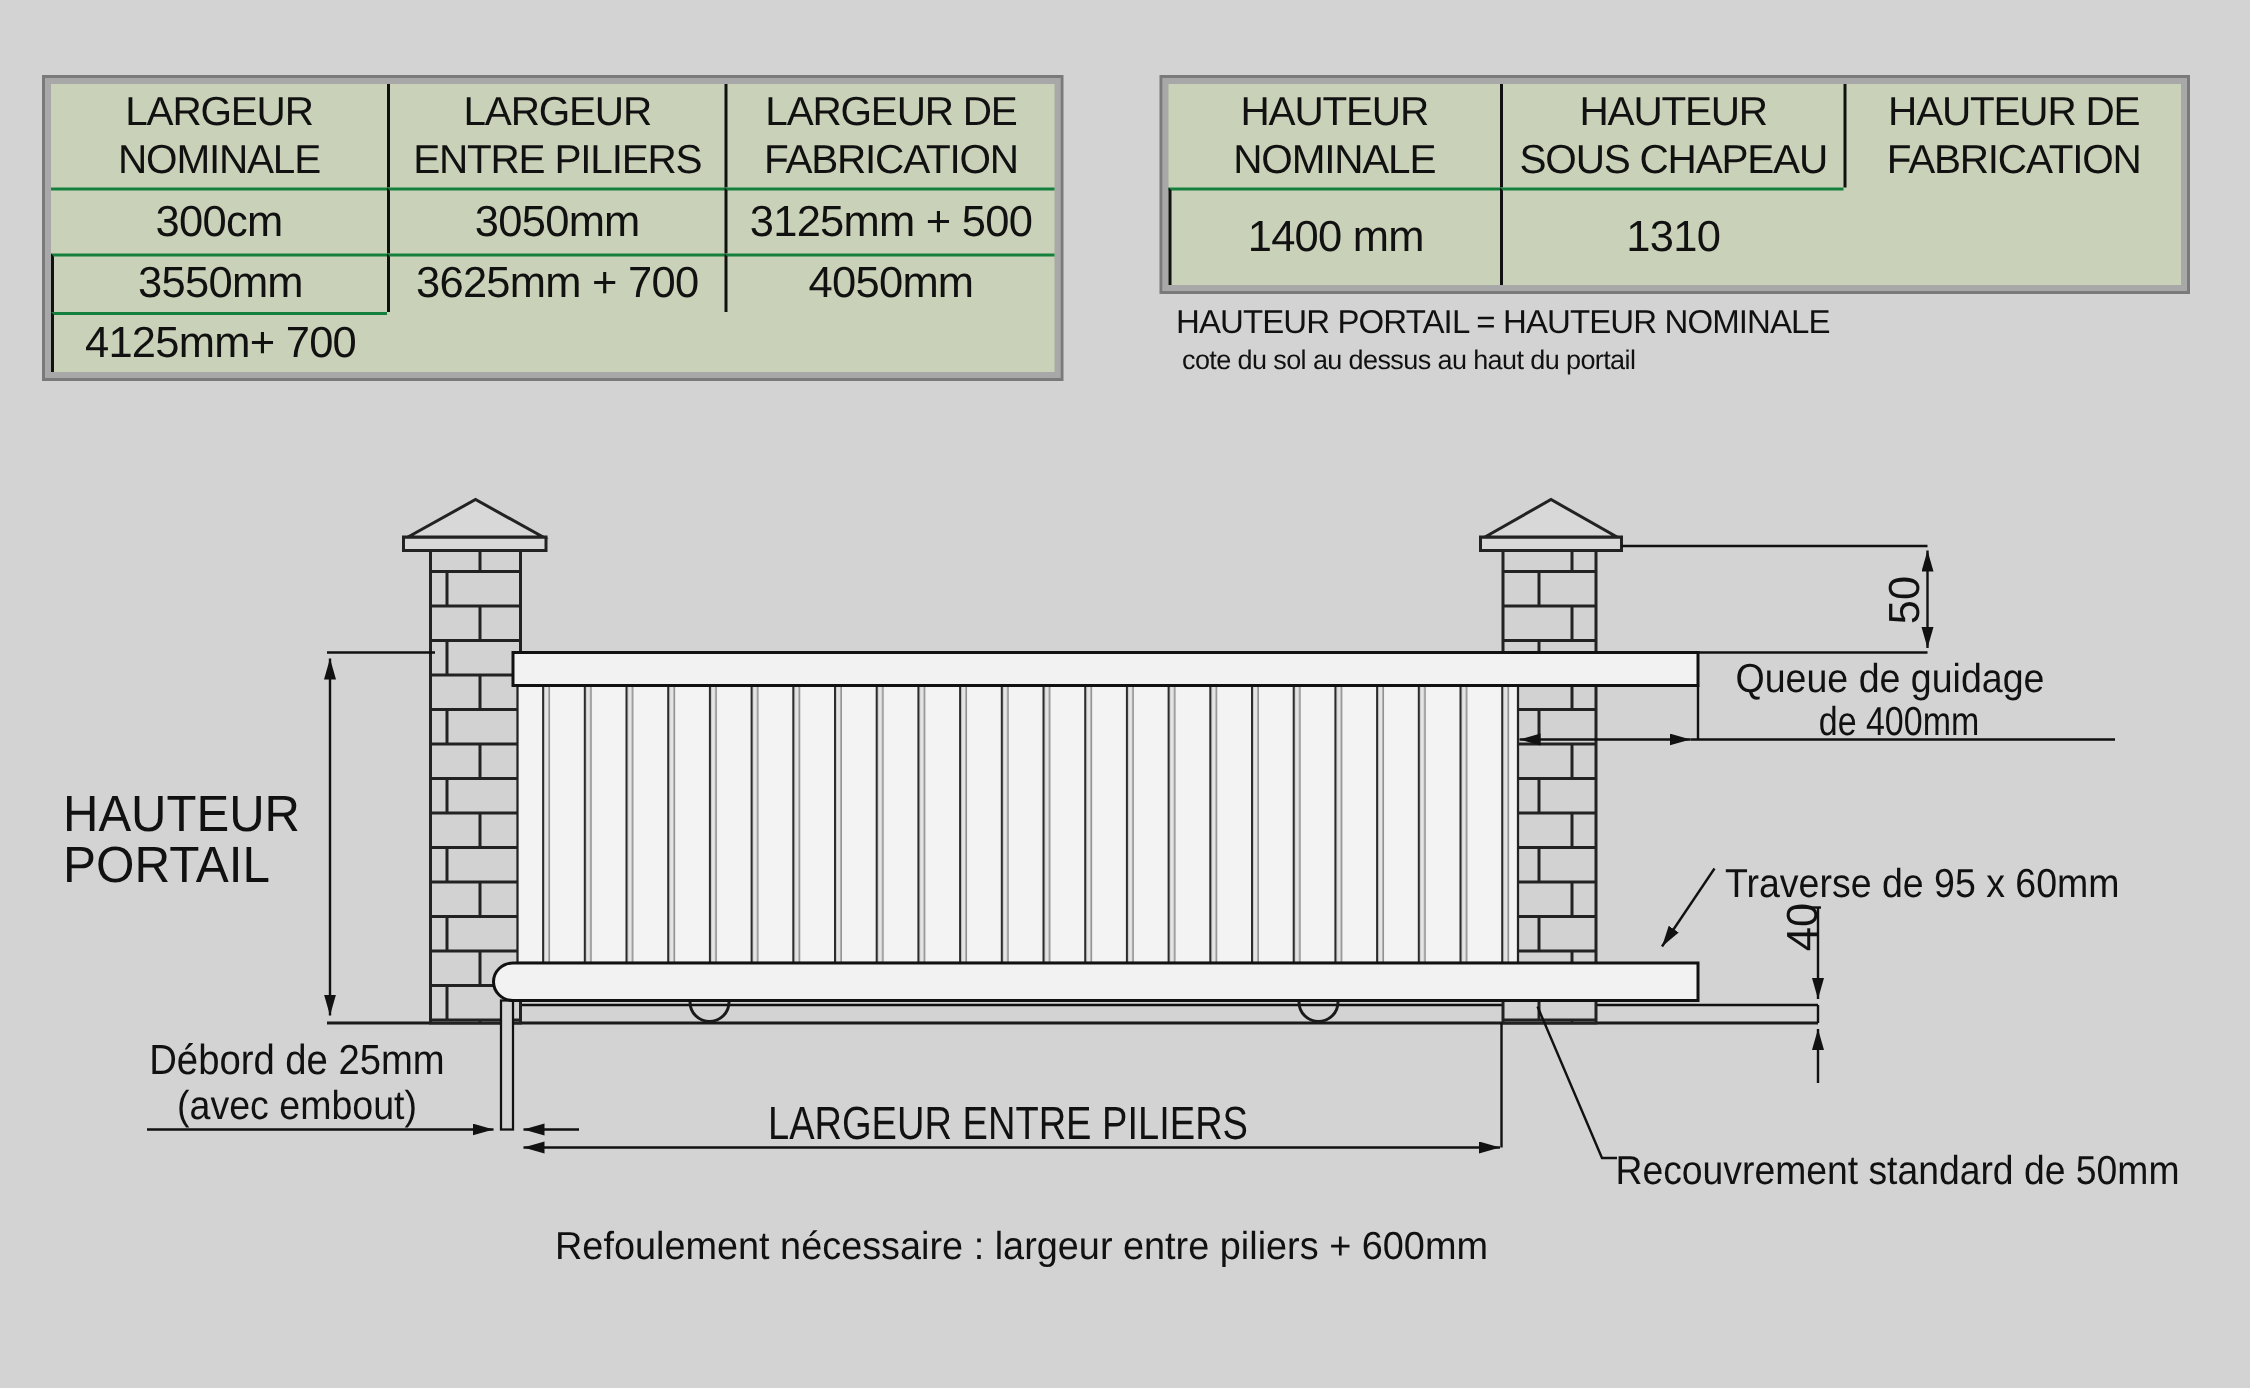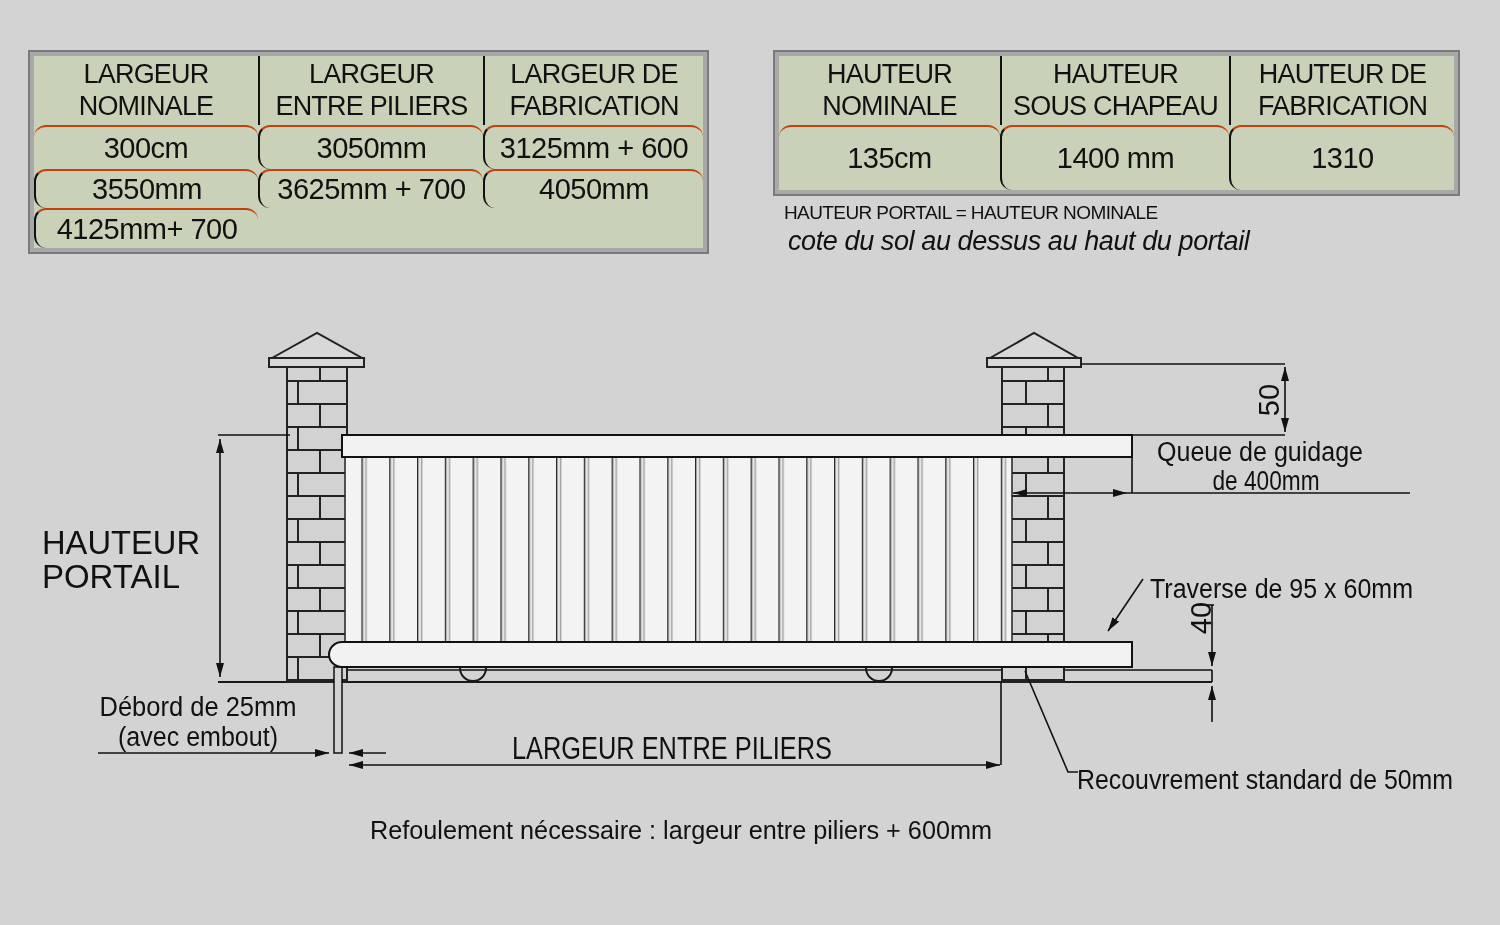--- a/index.html
+++ b/index.html
@@ -14,26 +14,26 @@
        grid-template-columns:224px 225px 220px;
        grid-template-rows:69px 44px 39px 40px;}
   .tbl-right{left:775px;top:40px;
        grid-template-columns:221px 229px 225px;
        grid-template-rows:69px 65px;}
   .cell{display:flex;align-items:center;justify-content:center;
         font-size:29px;letter-spacing:-0.5px;}
   .hdr{font-size:27px;line-height:1.18;white-space:pre-line;text-align:center;
        font-weight:500;letter-spacing:-0.8px;}
   .c1,.c2{border-left:2px solid #111;}
-  .rline{border-top:2px solid #c2410c;border-radius:12px;}
+  .rline{border-top:2px solid #15803d;}
 
   
   .caption{position:absolute;left:784px;top:190px;width:680px;}
-  .caption .l1{font-size:19px;letter-spacing:-0.6px;display:block;}
-  .caption .l2{font-size:27px;letter-spacing:-0.4px;display:block;margin-left:4px;margin-top:2px;font-style:italic;}
+  .caption .l1{font-size:22px;letter-spacing:-0.6px;display:block;}
+  .caption .l2{font-size:18px;letter-spacing:-0.4px;display:block;margin-left:4px;margin-top:2px;}
 
   
   svg.diagram{position:absolute;left:0;top:0;}
   .ln{stroke:#111;stroke-width:1.6;fill:none;}
   .draw{stroke:#1a1a1a;stroke-width:2;}
   .lbl{fill:#111;font-family:"Liberation Sans",sans-serif;}
 </style>
 </head>
 <body>
 
@@ -42,38 +42,37 @@
   <div class="tbl tbl-left">
     <div class="cell hdr">LARGEUR
 NOMINALE</div>
     <div class="cell hdr c1">LARGEUR
 ENTRE PILIERS</div>
     <div class="cell hdr c2">LARGEUR DE
 FABRICATION</div>
 
     <div class="cell rline">300cm</div>
     <div class="cell rline c1">3050mm</div>
-    <div class="cell rline c2">3125mm + 600</div>
+    <div class="cell rline c2">3125mm + 500</div>
 
     <div class="cell rline c1">3550mm</div>
     <div class="cell rline c2">3625mm + 700</div>
 
     <div class="cell rline c1">4050mm</div>
     <div class="cell rline c2">4125mm+ 700</div>
   </div>
 
   <div class="tbl tbl-right">
     <div class="cell hdr">HAUTEUR
 NOMINALE</div>
     <div class="cell hdr c1">HAUTEUR
 SOUS CHAPEAU</div>
     <div class="cell hdr c2">HAUTEUR DE
 FABRICATION</div>
 
-    <div class="cell rline">135cm</div>
     <div class="cell rline c1">1400 mm</div>
     <div class="cell rline c2">1310</div>
   </div>
 
   <div class="caption">
     <span class="l1">HAUTEUR PORTAIL = HAUTEUR NOMINALE</span>
     <span class="l2">cote du sol au dessus au haut du portail</span>
   </div>
 
   <svg class="diagram" width="1500" height="925" viewBox="0 0 1500 925">

